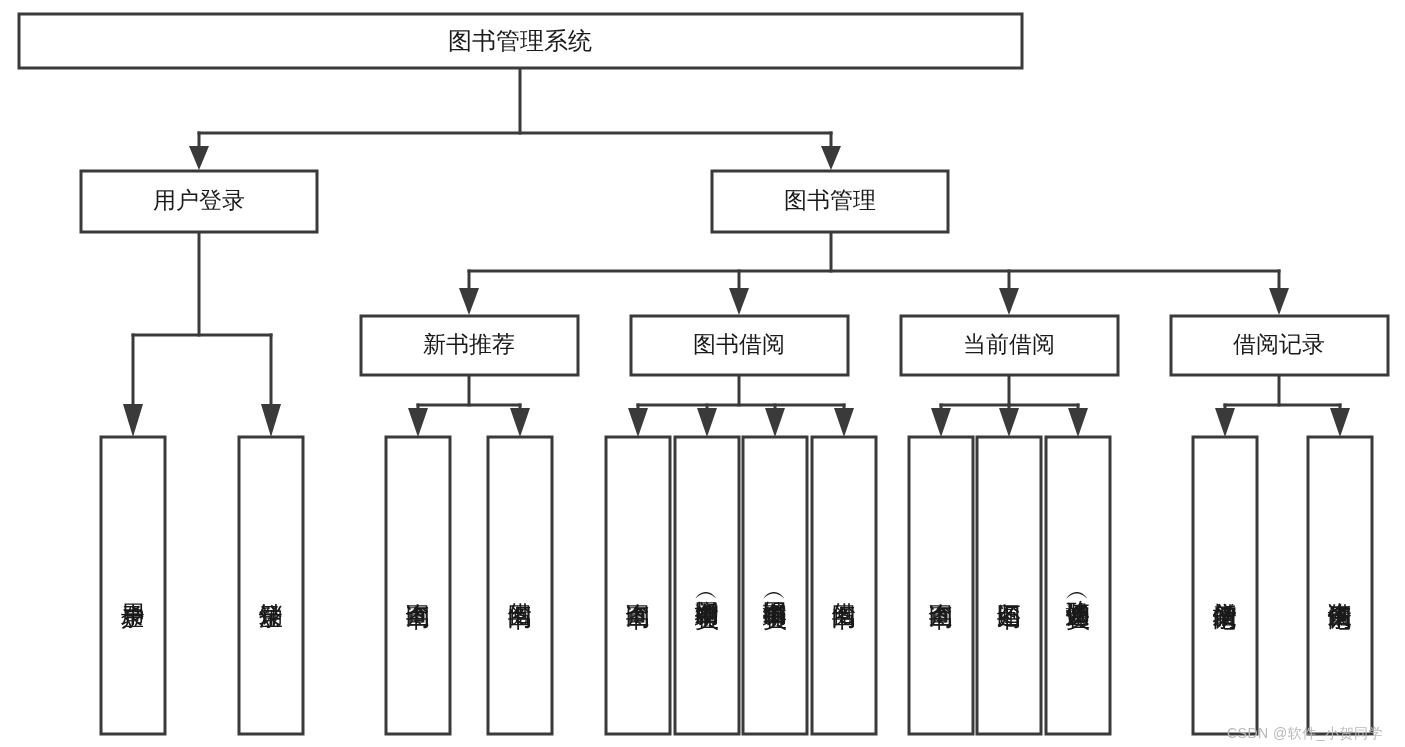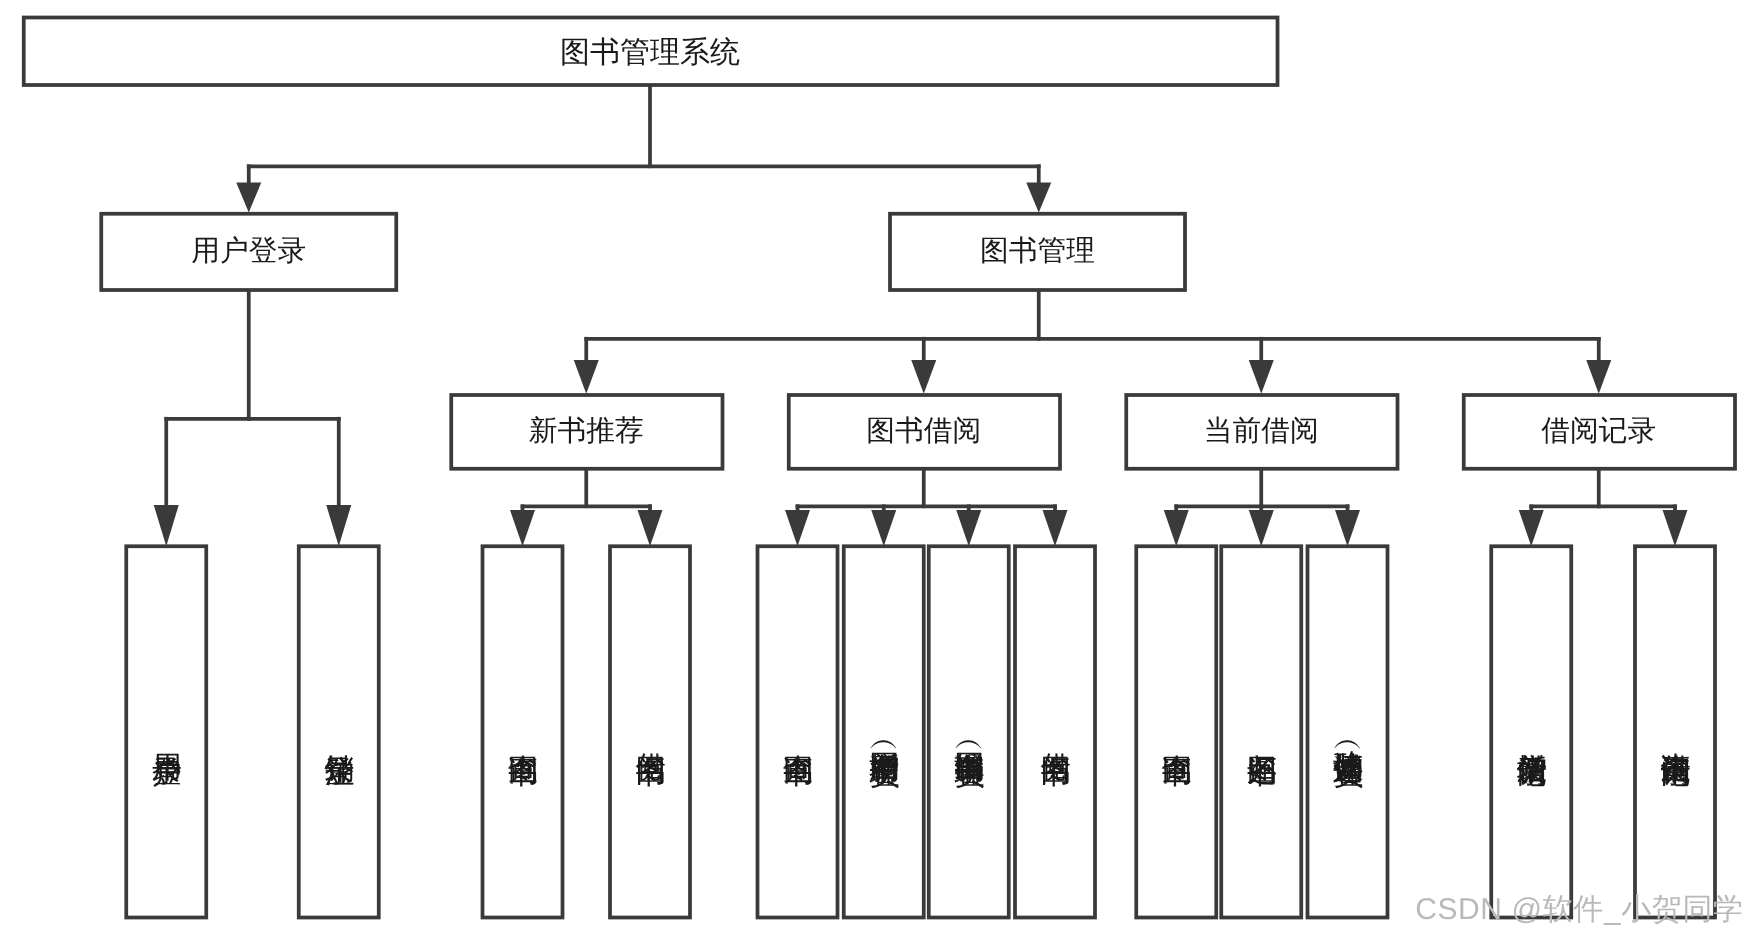--- a/index.html
+++ b/index.html
@@ -67,24 +67,24 @@
     letter-spacing: 1px;
     display: flex;
     align-items: center;
     justify-content: center;
     text-align: center;
     white-space: nowrap;
     pointer-events: none;
   }
   .watermark {
     position: absolute;
-    right: 10px;
+    right: 22px;
     bottom: 4px;
     font-family: "Liberation Sans", sans-serif;
-    font-size: 24px;
+    font-size: 14px;
     color: #b9b9b9;
     letter-spacing: 0.5px;
     white-space: nowrap;
     margin-left: 35px;
   }
 </style>
 </head>
 <body>
 
 <div id="diagram-root">

